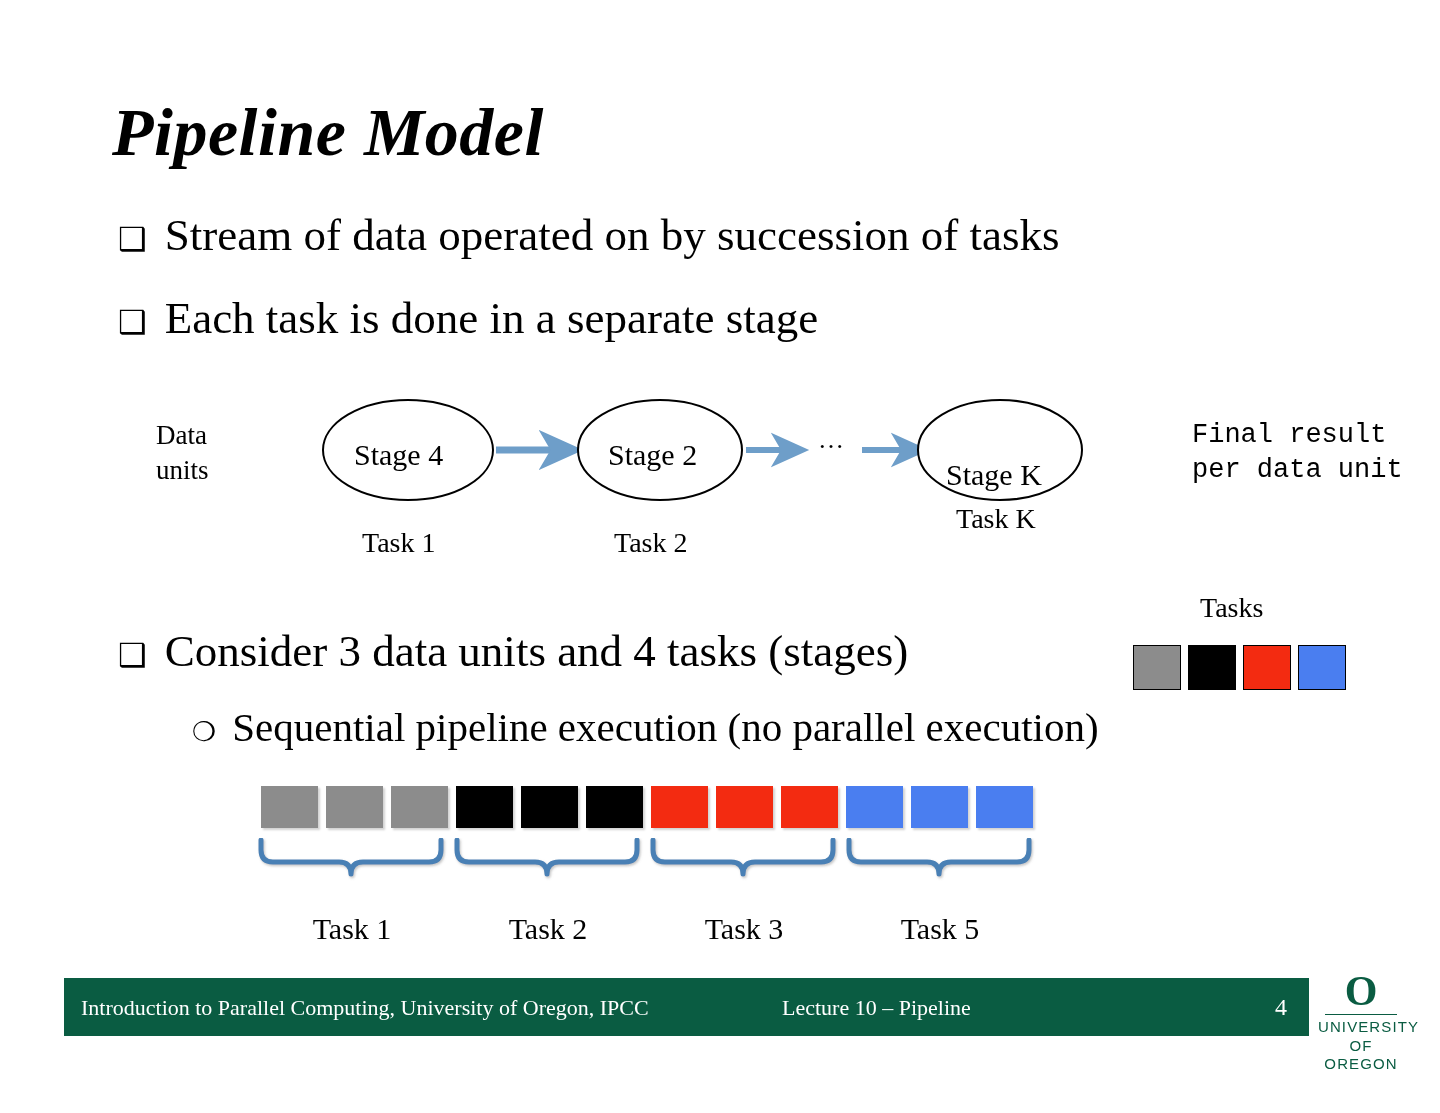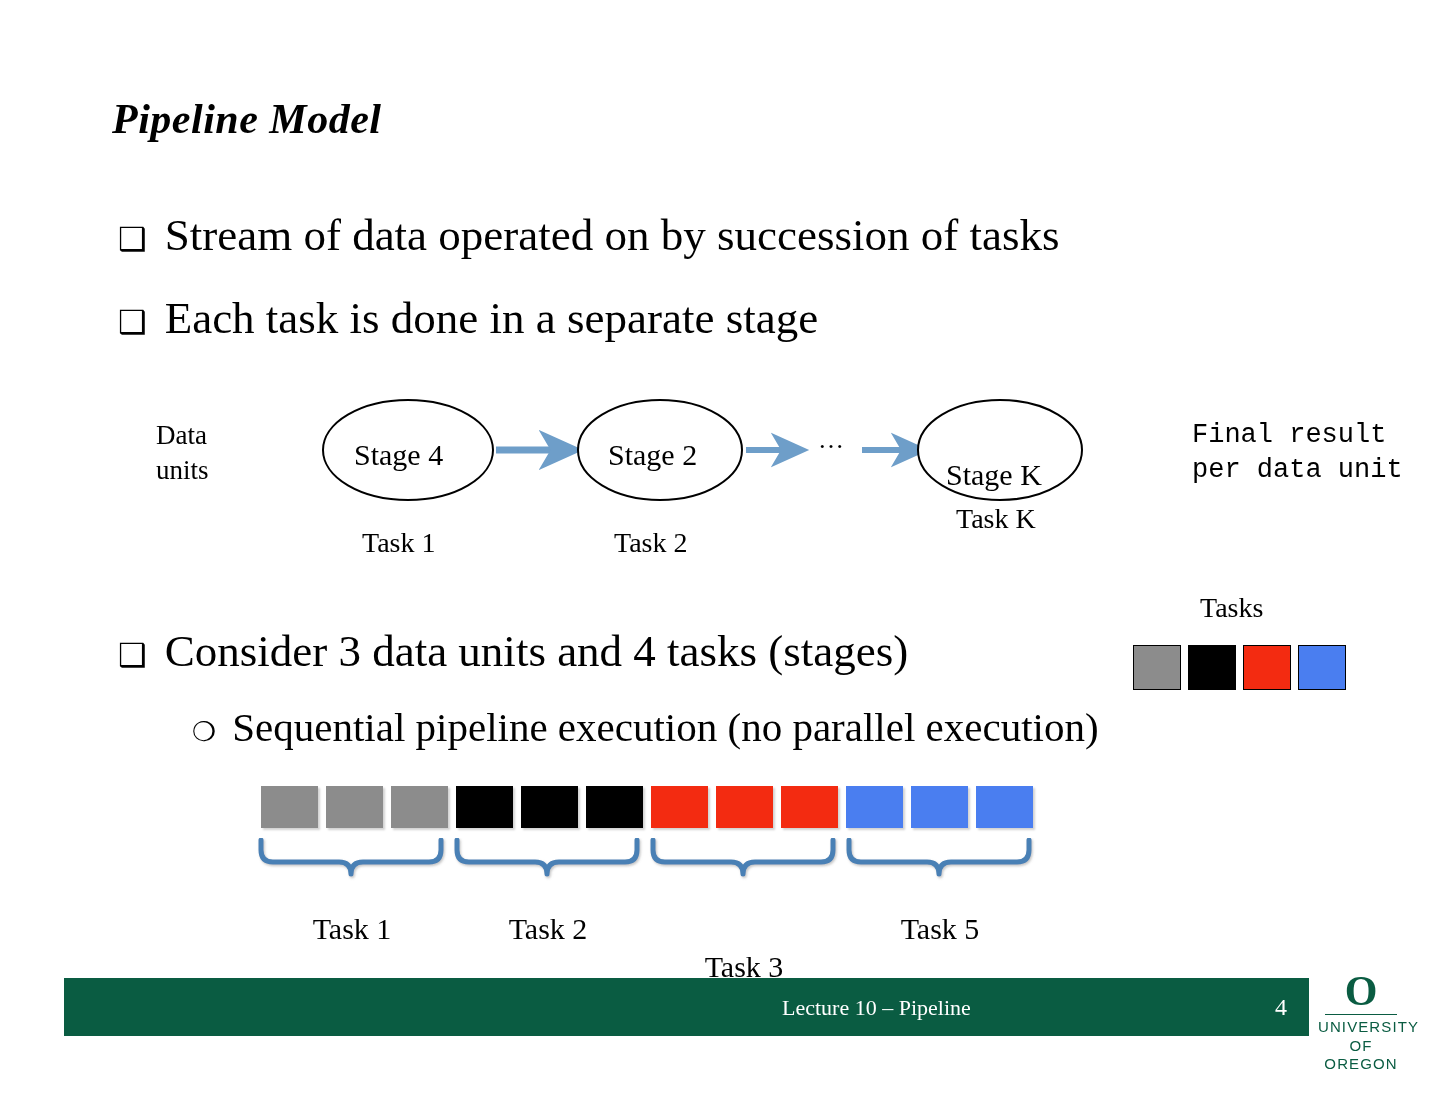--- a/index.html
+++ b/index.html
@@ -20,21 +20,21 @@
     position: absolute;
     inset: 0;
     background: #ffffff;
   }
 
   
   .title {
     position: absolute;
     left: 112px;
     top: 97px;
-    font-size: 42px;
+    font-size: 68px;
     font-weight: bold;
     font-style: italic;
     letter-spacing: 0.5px;
     line-height: 1.05;
     white-space: nowrap;
   }
 
   
   .bullet {
     position: absolute;
@@ -338,25 +338,26 @@
         <use href="#brace-shape" x="200" y="2"></use>
         <use href="#brace-shape" x="396" y="2"></use>
         <use href="#brace-shape" x="592" y="2"></use>
       </g>
     </svg>
   </div>
 
   <div class="task-labels">
     <div class="tl" style="left:-3px;">Task 1</div>
     <div class="tl" style="left:193px;">Task 2</div>
-    <div class="tl" style="left:389px;margin-top:38px;">Task 3</div>
+    <div class="tl" style="left:389px;">Task 3</div>
     <div class="tl" style="left:585px;">Task 5</div>
   </div>
 
   <div class="footer-bar">
+    <div class="footer-left">Introduction to Parallel Computing, University of Oregon, IPCC</div>
     <div class="footer-center">Lecture 10 – Pipeline</div>
     <div class="footer-page">4</div>
   </div>
 
   <div class="uo-logo">
     <div class="o-mark">O</div>
     <div class="rule"></div>
     <div class="uo-line">UNIVERSITY</div>
     <div class="uo-line">OF OREGON</div>
   </div>

